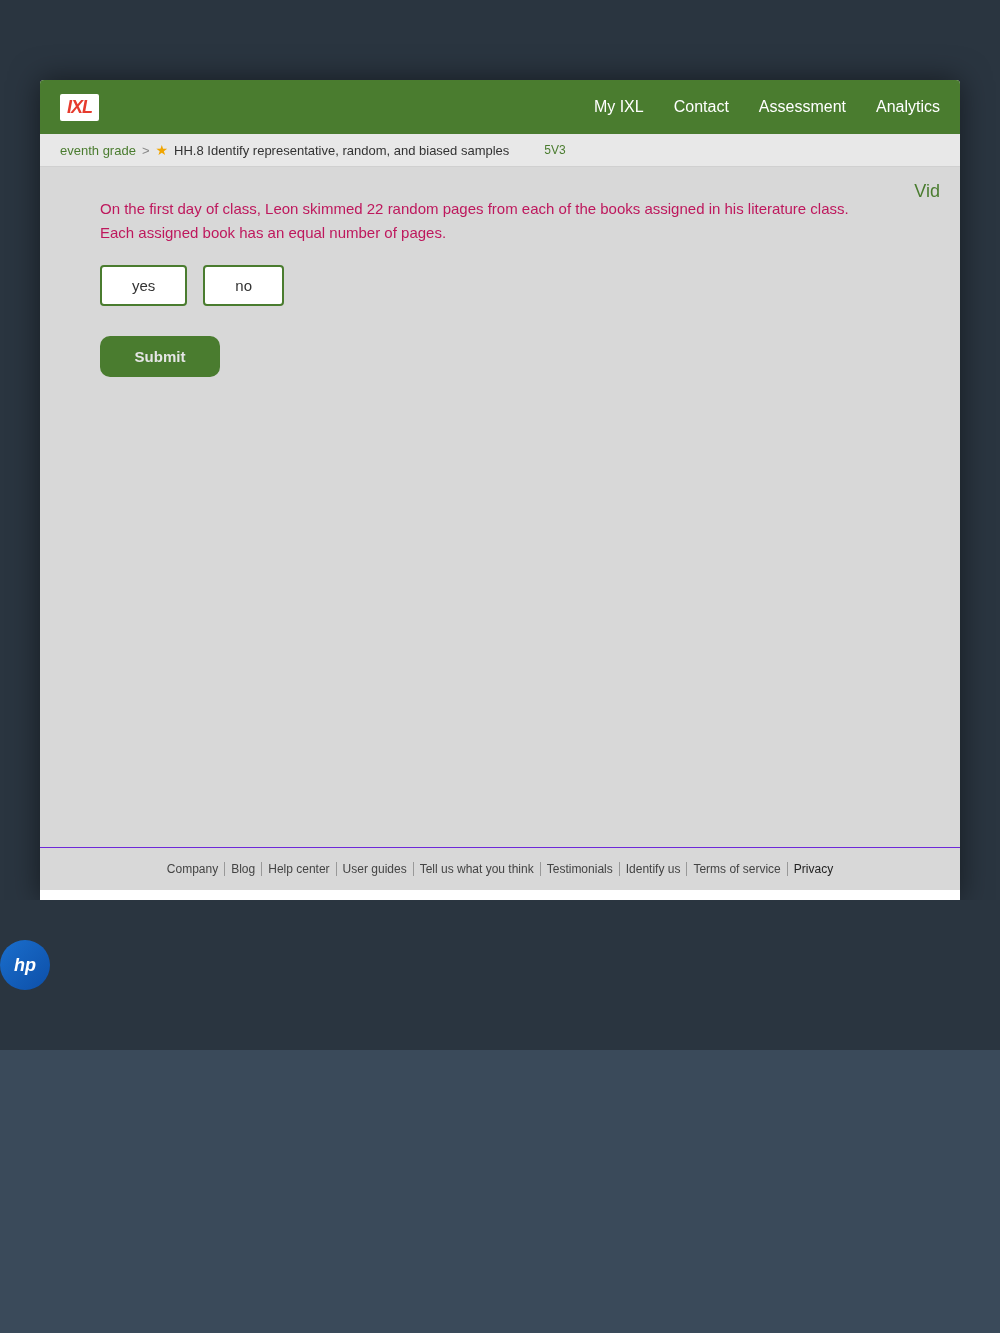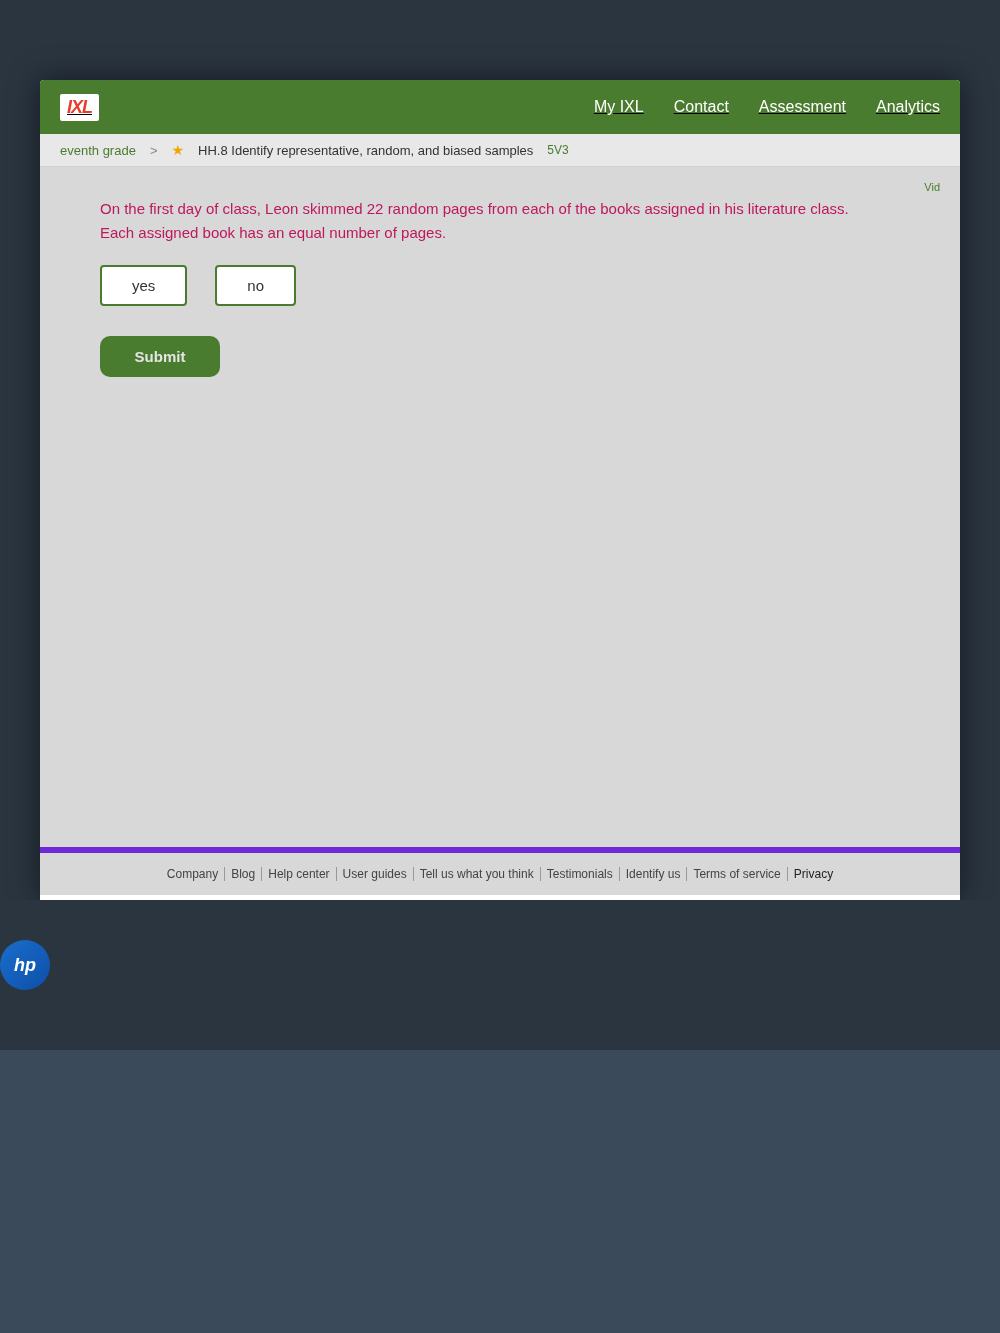--- a/index.html
+++ b/index.html
@@ -35,21 +35,20 @@
       min-height: 820px;
     }
 
     
     .navbar {
       background-color: #4a7c2f;
       display: flex;
       align-items: center;
       padding: 0 20px;
       height: 54px;
-      text-decoration: underline;
     }
 
     .logo-box {
       background-color: #fff;
       color: #e63b2e;
       font-weight: 900;
       font-size: 18px;
       font-style: italic;
       padding: 3px 7px;
       border-radius: 2px;
@@ -72,21 +71,21 @@
       cursor: pointer;
       padding: 6px 0;
     }
 
     
     .breadcrumb-bar {
       background: #e8e8e8;
       padding: 8px 20px;
       display: flex;
       align-items: center;
-      gap: 14px;
+      gap: 6px;
       font-size: 13px;
       color: #555;
       border-bottom: 1px solid #d0d0d0;
     }
 
     .breadcrumb-link {
       color: #4a7c2f;
       cursor: pointer;
     }
 
@@ -100,56 +99,57 @@
     }
 
     .breadcrumb-current {
       color: #333;
       font-weight: 500;
     }
 
     .breadcrumb-code {
       color: #4a7c2f;
       font-size: 12px;
+      margin-left: 29px;
     }
 
     
     .main-content {
       background: #d8d8d8;
       padding: 30px 60px;
       min-height: 680px;
       position: relative;
     }
 
     .video-hint {
       position: absolute;
       top: 14px;
       right: 20px;
       color: #4a7c2f;
-      font-size: 11px;
+      font-size: 18px;
       cursor: pointer;
     }
 
     .question-text {
       font-size: 15px;
       color: #be185d;
       line-height: 1.6;
       margin-bottom: 20px;
       max-width: 780px;
     }
 
     .question-prompt {
       font-size: 15px;
       color: #222;
       margin-bottom: 24px;
     }
 
     .answer-buttons {
       display: flex;
-      gap: 28px;
+      gap: 16px;
       margin-bottom: 30px;
     }
 
     .answer-btn {
       border: 2px solid #4a7c2f;
       background: #fff;
       color: #333;
       font-size: 15px;
       padding: 10px 30px;
       border-radius: 4px;
@@ -166,21 +166,21 @@
       font-weight: 600;
       padding: 12px 30px;
       border-radius: 10px;
       cursor: pointer;
       min-width: 120px;
     }
 
     
     .footer {
       background: #d8d8d8;
-      border-top: 6px solid #6d28d9;
+      border-top: 1px solid #6d28d9;
       padding: 14px 20px;
       display: flex;
       justify-content: center;
       gap: 0;
       flex-wrap: wrap;
       font-size: 12px;
       color: #555;
     }
 
     .footer-link {

